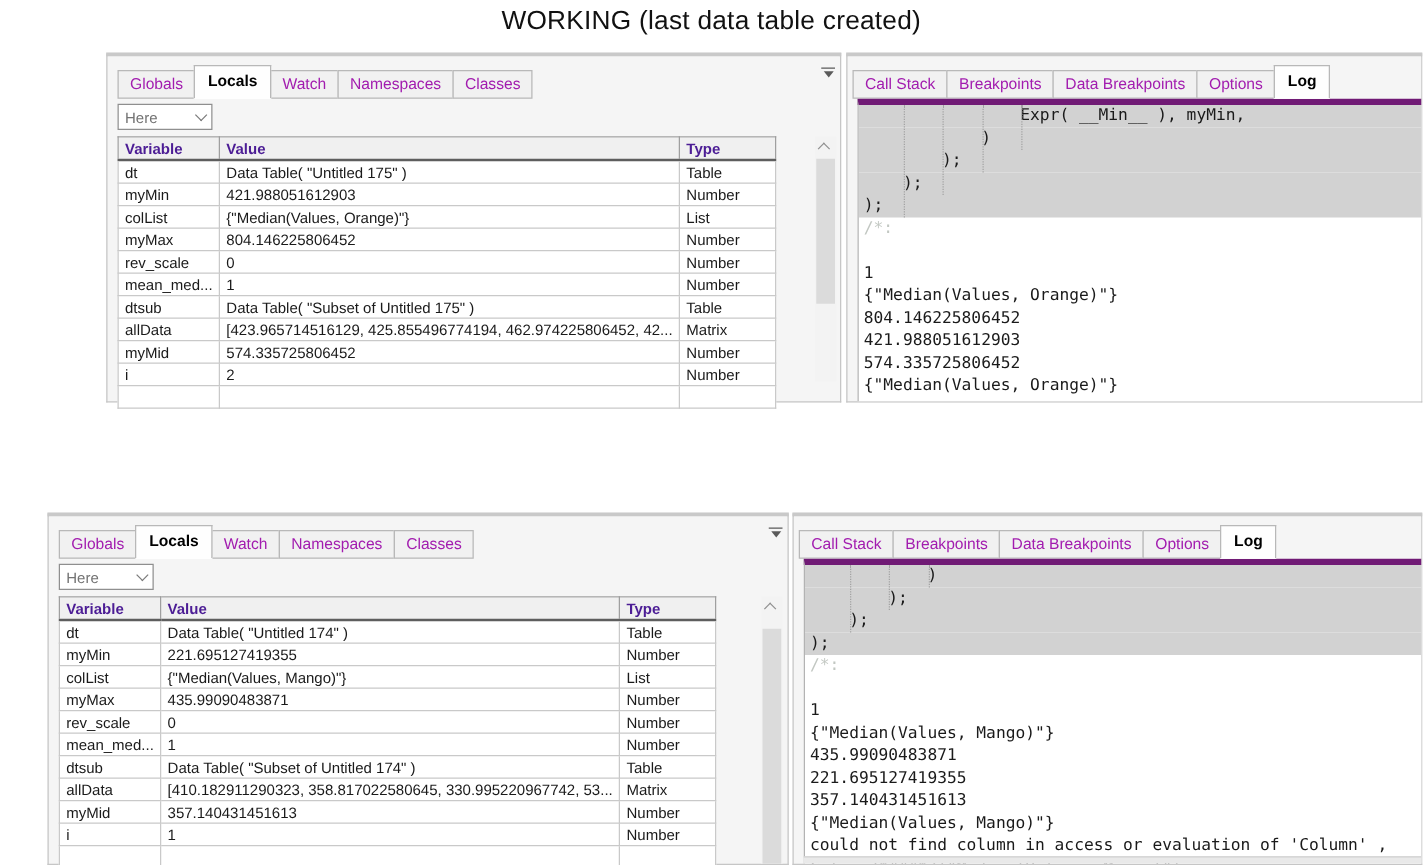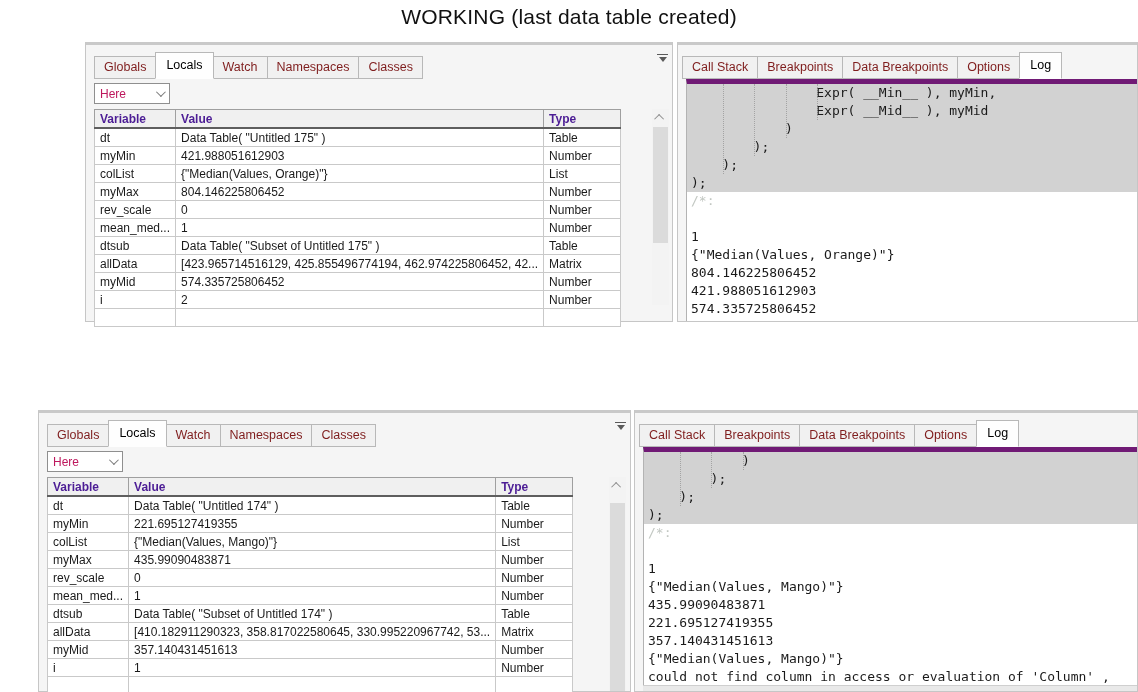--- a/index.html
+++ b/index.html
@@ -4,28 +4,28 @@
 <style>
   html,body{margin:0;padding:0;width:1138px;height:692px;overflow:hidden;background:#ffffff;
     font-family:"Liberation Sans",sans-serif;position:relative;}
   .canvas{position:absolute;inset:0;width:1138px;height:588px;}
   .section-title{position:absolute;left:0;width:1138px;text-align:center;font-size:21px;color:#111;
     letter-spacing:0.2px;}
   .panel{position:absolute;background:#f5f5f5;border:1px solid #c6c6c6;border-top:3px solid #c9c9c9;
     box-sizing:border-box;}
   
   .tabs{position:absolute;display:flex;align-items:flex-end;height:26px;}
-  .tab{background:#f1f1f1;border:1px solid #b8b8b8;color:#7f1d1d;font-size:12.5px;
+  .tab{background:#f1f1f1;border:1px solid #b8b8b8;color:#a21caf;font-size:12.5px;
     padding:3px 9px 4px 9px;margin-right:-1px;white-space:nowrap;}
-  .tab.selected{background:#fefefe;color:#000;font-weight:normal;padding:5px 10px 6px 10px;
+  .tab.selected{background:#fefefe;color:#000;font-weight:bold;padding:5px 10px 6px 10px;
     border-bottom:1px solid #fefefe;position:relative;z-index:2;}
   
   .combo{position:absolute;top:38px;left:8px;width:76px;height:21px;background:#fff;
     border:1px solid #8f8f8f;box-sizing:border-box;display:flex;align-items:center;
-    justify-content:space-between;padding:0 6px 0 5px;font-size:12px;color:#be185d;}
+    justify-content:space-between;padding:0 6px 0 5px;font-size:12px;color:#737373;}
   .chev{width:6px;height:6px;border-right:1.4px solid #7a7a7a;border-bottom:1.4px solid #7a7a7a;
     transform:rotate(45deg) translateY(-2px);}
   
   table.vars{position:absolute;top:64px;left:8px;border-collapse:collapse;table-layout:fixed;
     font-size:12px;background:#fff;}
   table.vars th{background:#f0f0f0;border:1px solid #9f9f9f;border-bottom:2px solid #5e5e5e;
     text-align:left;font-weight:bold;color:#4c1d95;padding:1px 5px;height:15px;overflow:hidden;white-space:nowrap;}
   table.vars td{background:#fff;border:1px solid #c9c9c9;color:#1a1a1a;padding:1px 5px;height:15px;
     overflow:hidden;white-space:nowrap;}
   table.vars col.c-var{width:72px;} table.vars col.c-val{width:365px;} table.vars col.c-typ{width:77px;}
@@ -159,21 +159,20 @@
         <div class="tab">Data Breakpoints</div>
         <div class="tab">Options</div>
         <div class="tab selected">Log</div>
       </div>
     <div class="logarea">
       <div class="guide" style="left:36px;height:90px;"></div>
       <div class="guide" style="left:67px;height:72px;"></div>
       <div class="guide" style="left:99px;height:54px;"></div>
       <div class="guide" style="left:130px;height:36px;"></div>
     <div class="logline selected">                Expr( __Min__ ), myMin,</div>
-        <div class="logline selected">                Expr( __Mid__ ), myMid</div>
         <div class="logline selected">            )</div>
         <div class="logline selected">        );</div>
         <div class="logline selected">    );</div>
         <div class="logline selected">);</div>
         <div class="logline comment">/*:</div>
         <div class="logline normal"> </div>
         <div class="logline normal">1</div>
         <div class="logline normal">{"Median(Values, Orange)"}</div>
         <div class="logline normal">804.146225806452</div>
         <div class="logline normal">421.988051612903</div>

